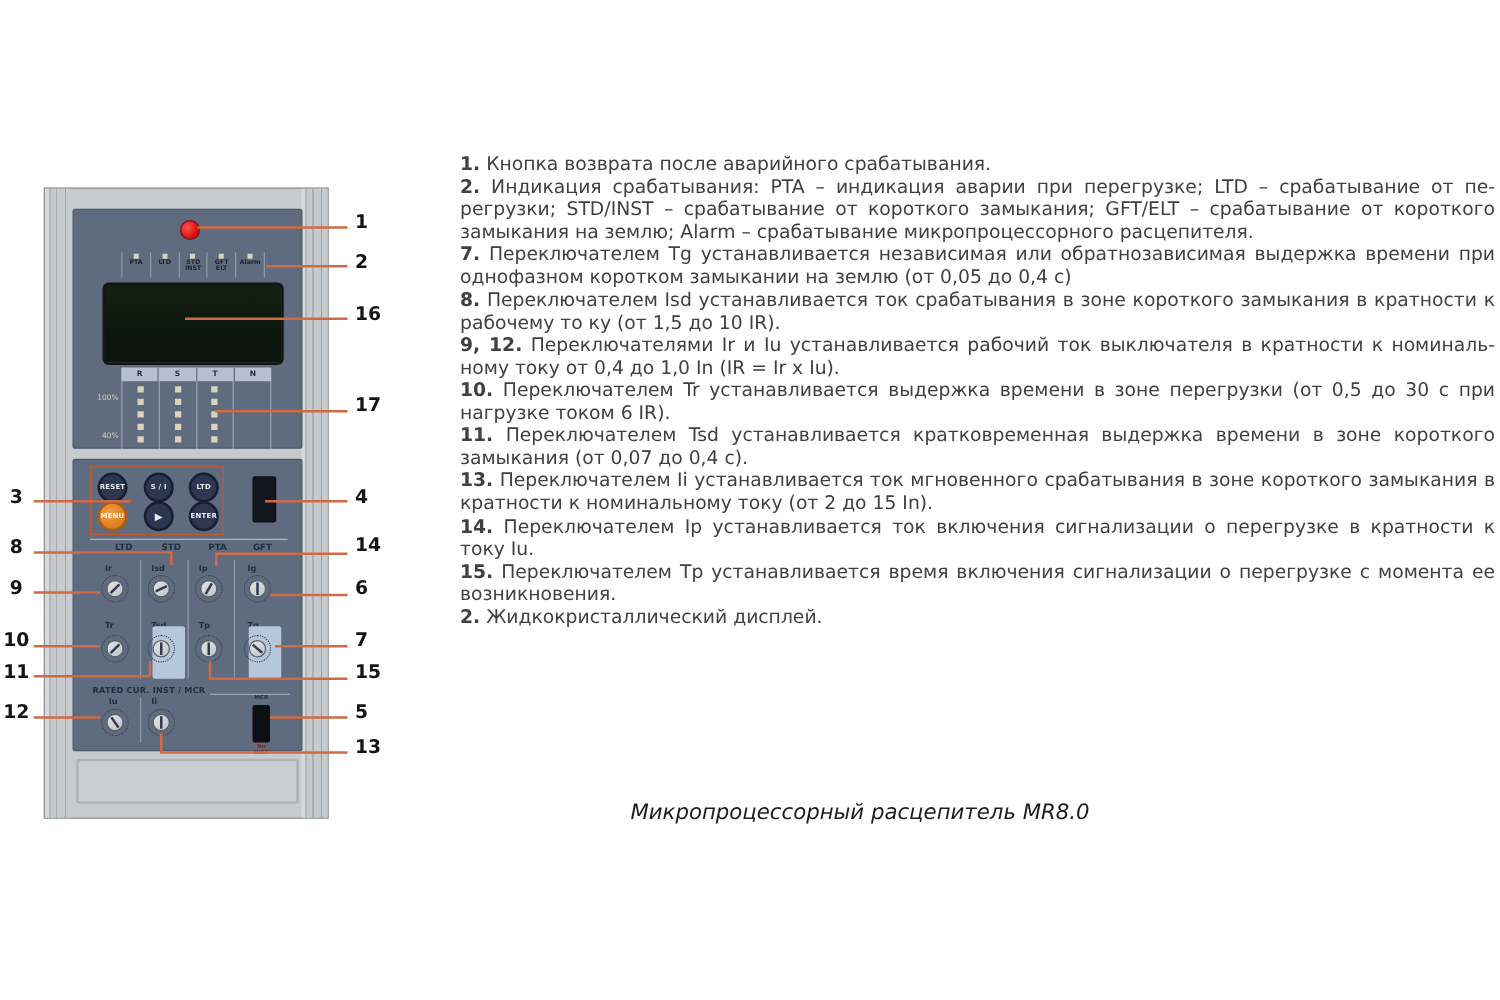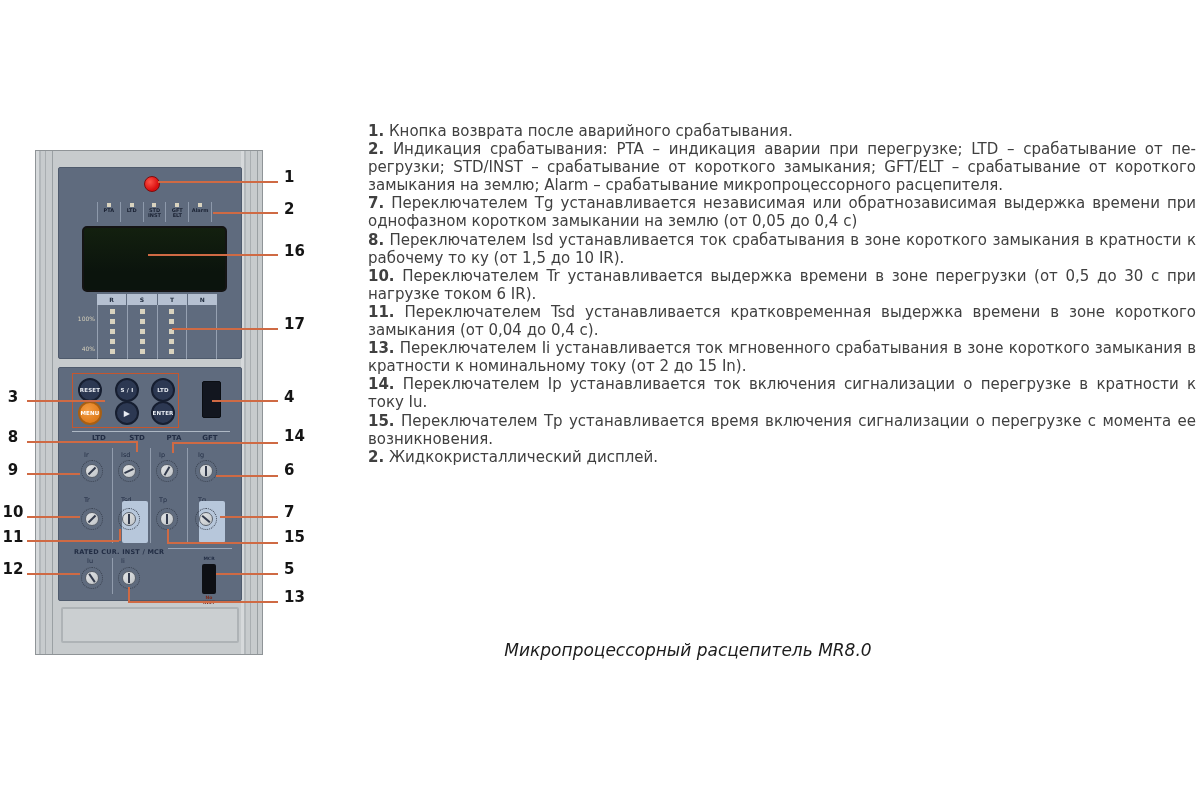--- a/index.html
+++ b/index.html
@@ -42,27 +42,27 @@
   .btnbox{position:absolute;left:13px;top:5px;width:107px;height:55px;border:1px solid #c4562e;box-sizing:border-box;}
   .btn{position:absolute;width:24px;height:24px;border-radius:50%;background:#2c3852;
        border:2px solid #161e30;box-sizing:border-box;color:#e8ecf2;font-size:5.5px;font-weight:bold;
        display:flex;align-items:center;justify-content:center;letter-spacing:.2px;}
   .btn.orange{background:radial-gradient(circle at 38% 35%,#f49c42,#e07d1d 70%);border-color:#a85f14;color:#fff;}
   .socket{position:absolute;left:143px;top:13px;width:19px;height:37px;background:#12161f;
           border:1px solid #0a0d12;border-radius:2px;box-sizing:border-box;}
   .sep{position:absolute;left:13px;top:63px;width:158px;height:1px;background:#aeb8c4;}
   .ghdr{position:absolute;top:66px;width:28px;text-align:center;font-size:7px;font-weight:bold;color:#222d44;}
   .vsep{position:absolute;width:1px;background:rgba(195,205,220,.5);}
-  .dlab{position:absolute;font-size:6.5px;font-weight:normal;color:#222d44;}
+  .dlab{position:absolute;font-size:6.5px;font-weight:bold;color:#222d44;}
   .dial{position:absolute;width:22px;height:22px;border:1px dotted #39414f;border-radius:50%;box-sizing:border-box;}
   .knob{position:absolute;left:3px;top:3px;width:14px;height:14px;border-radius:50%;
         background:linear-gradient(135deg,#e3e5e7,#c1c5c8);border:1px solid #5a616b;box-sizing:border-box;}
   .slot{position:absolute;left:50%;top:50%;width:2px;height:10px;background:#333b4d;}
   .bluerect{position:absolute;width:26px;height:42px;background:#b7c7db;border-radius:2px;}
-  .rated{position:absolute;left:15px;top:180px;width:158px;display:flex;align-items:flex-start;gap:4px;}
+  .rated{position:absolute;left:15px;top:180px;width:158px;display:flex;align-items:flex-end;gap:4px;}
   .rated b{font-size:6.5px;color:#222d44;letter-spacing:.2px;white-space:nowrap;}
   .rated .rline{flex:1;height:1px;background:#9aa6b8;}
   .mcrsw{position:absolute;left:143px;top:196px;width:14px;height:30px;background:#0d0f14;border-radius:2px;}
   .mcrlab{position:absolute;left:136px;width:28px;text-align:center;font-size:4.5px;font-weight:bold;
           color:#222d44;line-height:1.1;}
   .mcrlab.red{color:#7e2a1a;}
   .binset{position:absolute;left:25px;top:456px;width:178px;height:36px;background:#cbcfd1;
           border:2px solid #aeb3b6;border-radius:2px;box-sizing:border-box;}
   
   .cl{position:absolute;height:2px;background:#cf6a44;}
@@ -313,22 +313,23 @@
   <div class="cn left" style="left:0px;top:461px;">9</div>
   <div class="cn left" style="left:0px;top:503px;">10</div>
   <div class="cn left" style="left:0px;top:528px;">11</div>
   <div class="cn left" style="left:0px;top:560px;">12</div>
 
   <div class="desc">
     <p class="item"><b>1.</b> <span>Кнопка возврата после аварийного срабатывания.</span></p>
     <p class="item"><b>2.</b> <span>Индикация срабатывания: PTA – индикация аварии при перегрузке; LTD – срабатывание от пе-регрузки; STD/INST – срабатывание от короткого замыкания; GFT/ELT – срабатывание от короткого замыкания на землю; Alarm – срабатывание микропроцессорного расцепителя.</span></p>
     <p class="item"><b>7.</b> <span>Переключателем Tg устанавливается независимая или обратнозависимая выдержка времени при однофазном коротком замыкании на землю (от 0,05 до 0,4 с)</span></p>
     <p class="item"><b>8.</b> <span>Переключателем Isd устанавливается ток срабатывания в зоне короткого замыкания в кратности к рабочему то ку (от 1,5 до 10 IR).</span></p>
+    <p class="item"><b>9, 12.</b> <span>Переключателями Ir и Iu устанавливается рабочий ток выключателя в кратности к номиналь-ному току от 0,4 до 1,0 In (IR = Ir x Iu).</span></p>
     <p class="item"><b>10.</b> <span>Переключателем Tr устанавливается выдержка времени в зоне перегрузки (от 0,5 до 30 с при нагрузке током 6 IR).</span></p>
-    <p class="item"><b>11.</b> <span>Переключателем Tsd устанавливается кратковременная выдержка времени в зоне короткого замыкания (от 0,04 до 0,4 с).</span></p>
+    <p class="item"><b>11.</b> <span>Переключателем Tsd устанавливается кратковременная выдержка времени в зоне короткого замыкания (от 0,07 до 0,4 с).</span></p>
     <p class="item"><b>13.</b> <span>Переключателем Ii устанавливается ток мгновенного срабатывания в зоне короткого замыкания в кратности к номинальному току (от 2 до 15 In).</span></p>
     <p class="item"><b>14.</b> <span>Переключателем Ip устанавливается ток включения сигнализации о перегрузке в кратности к току Iu.</span></p>
     <p class="item"><b>15.</b> <span>Переключателем Tp устанавливается время включения сигнализации о перегрузке с момента ее возникновения.</span></p>
     <p class="item"><b>2.</b> <span>Жидкокристаллический дисплей.</span></p>
   </div>
 
   <div class="caption">Микропроцессорный расцепитель MR8.0</div>
 
 </div>
 

